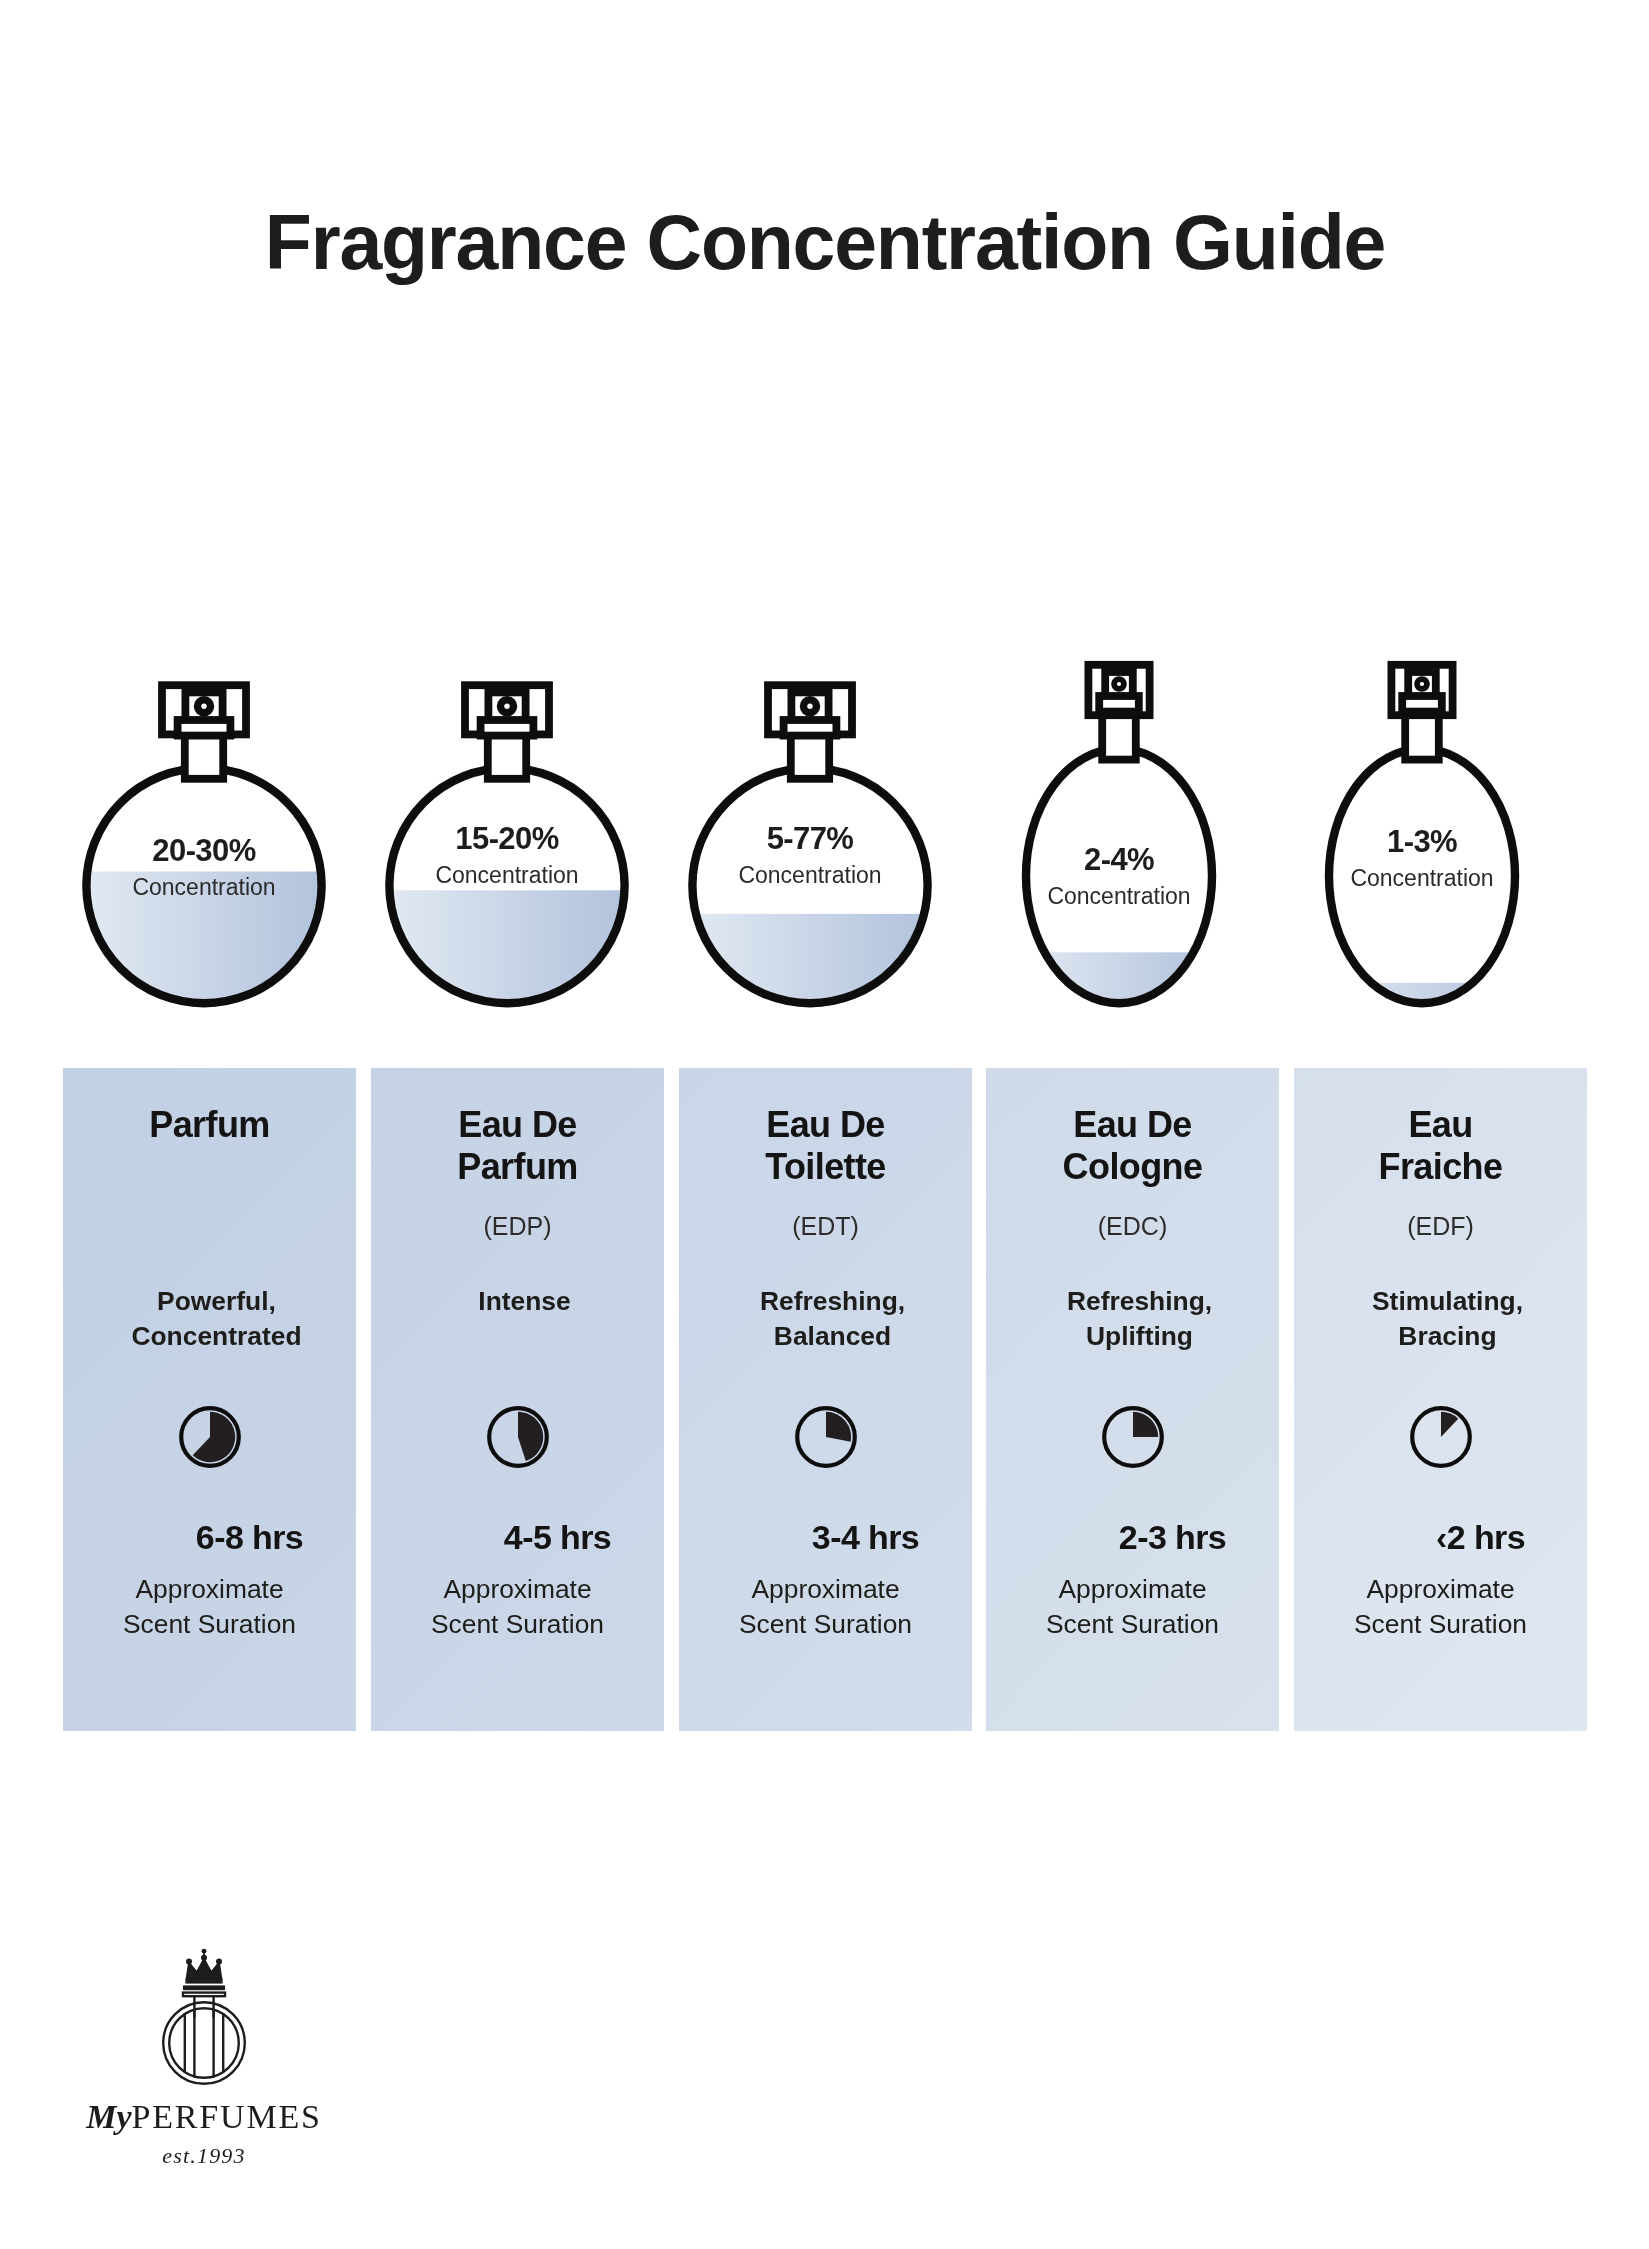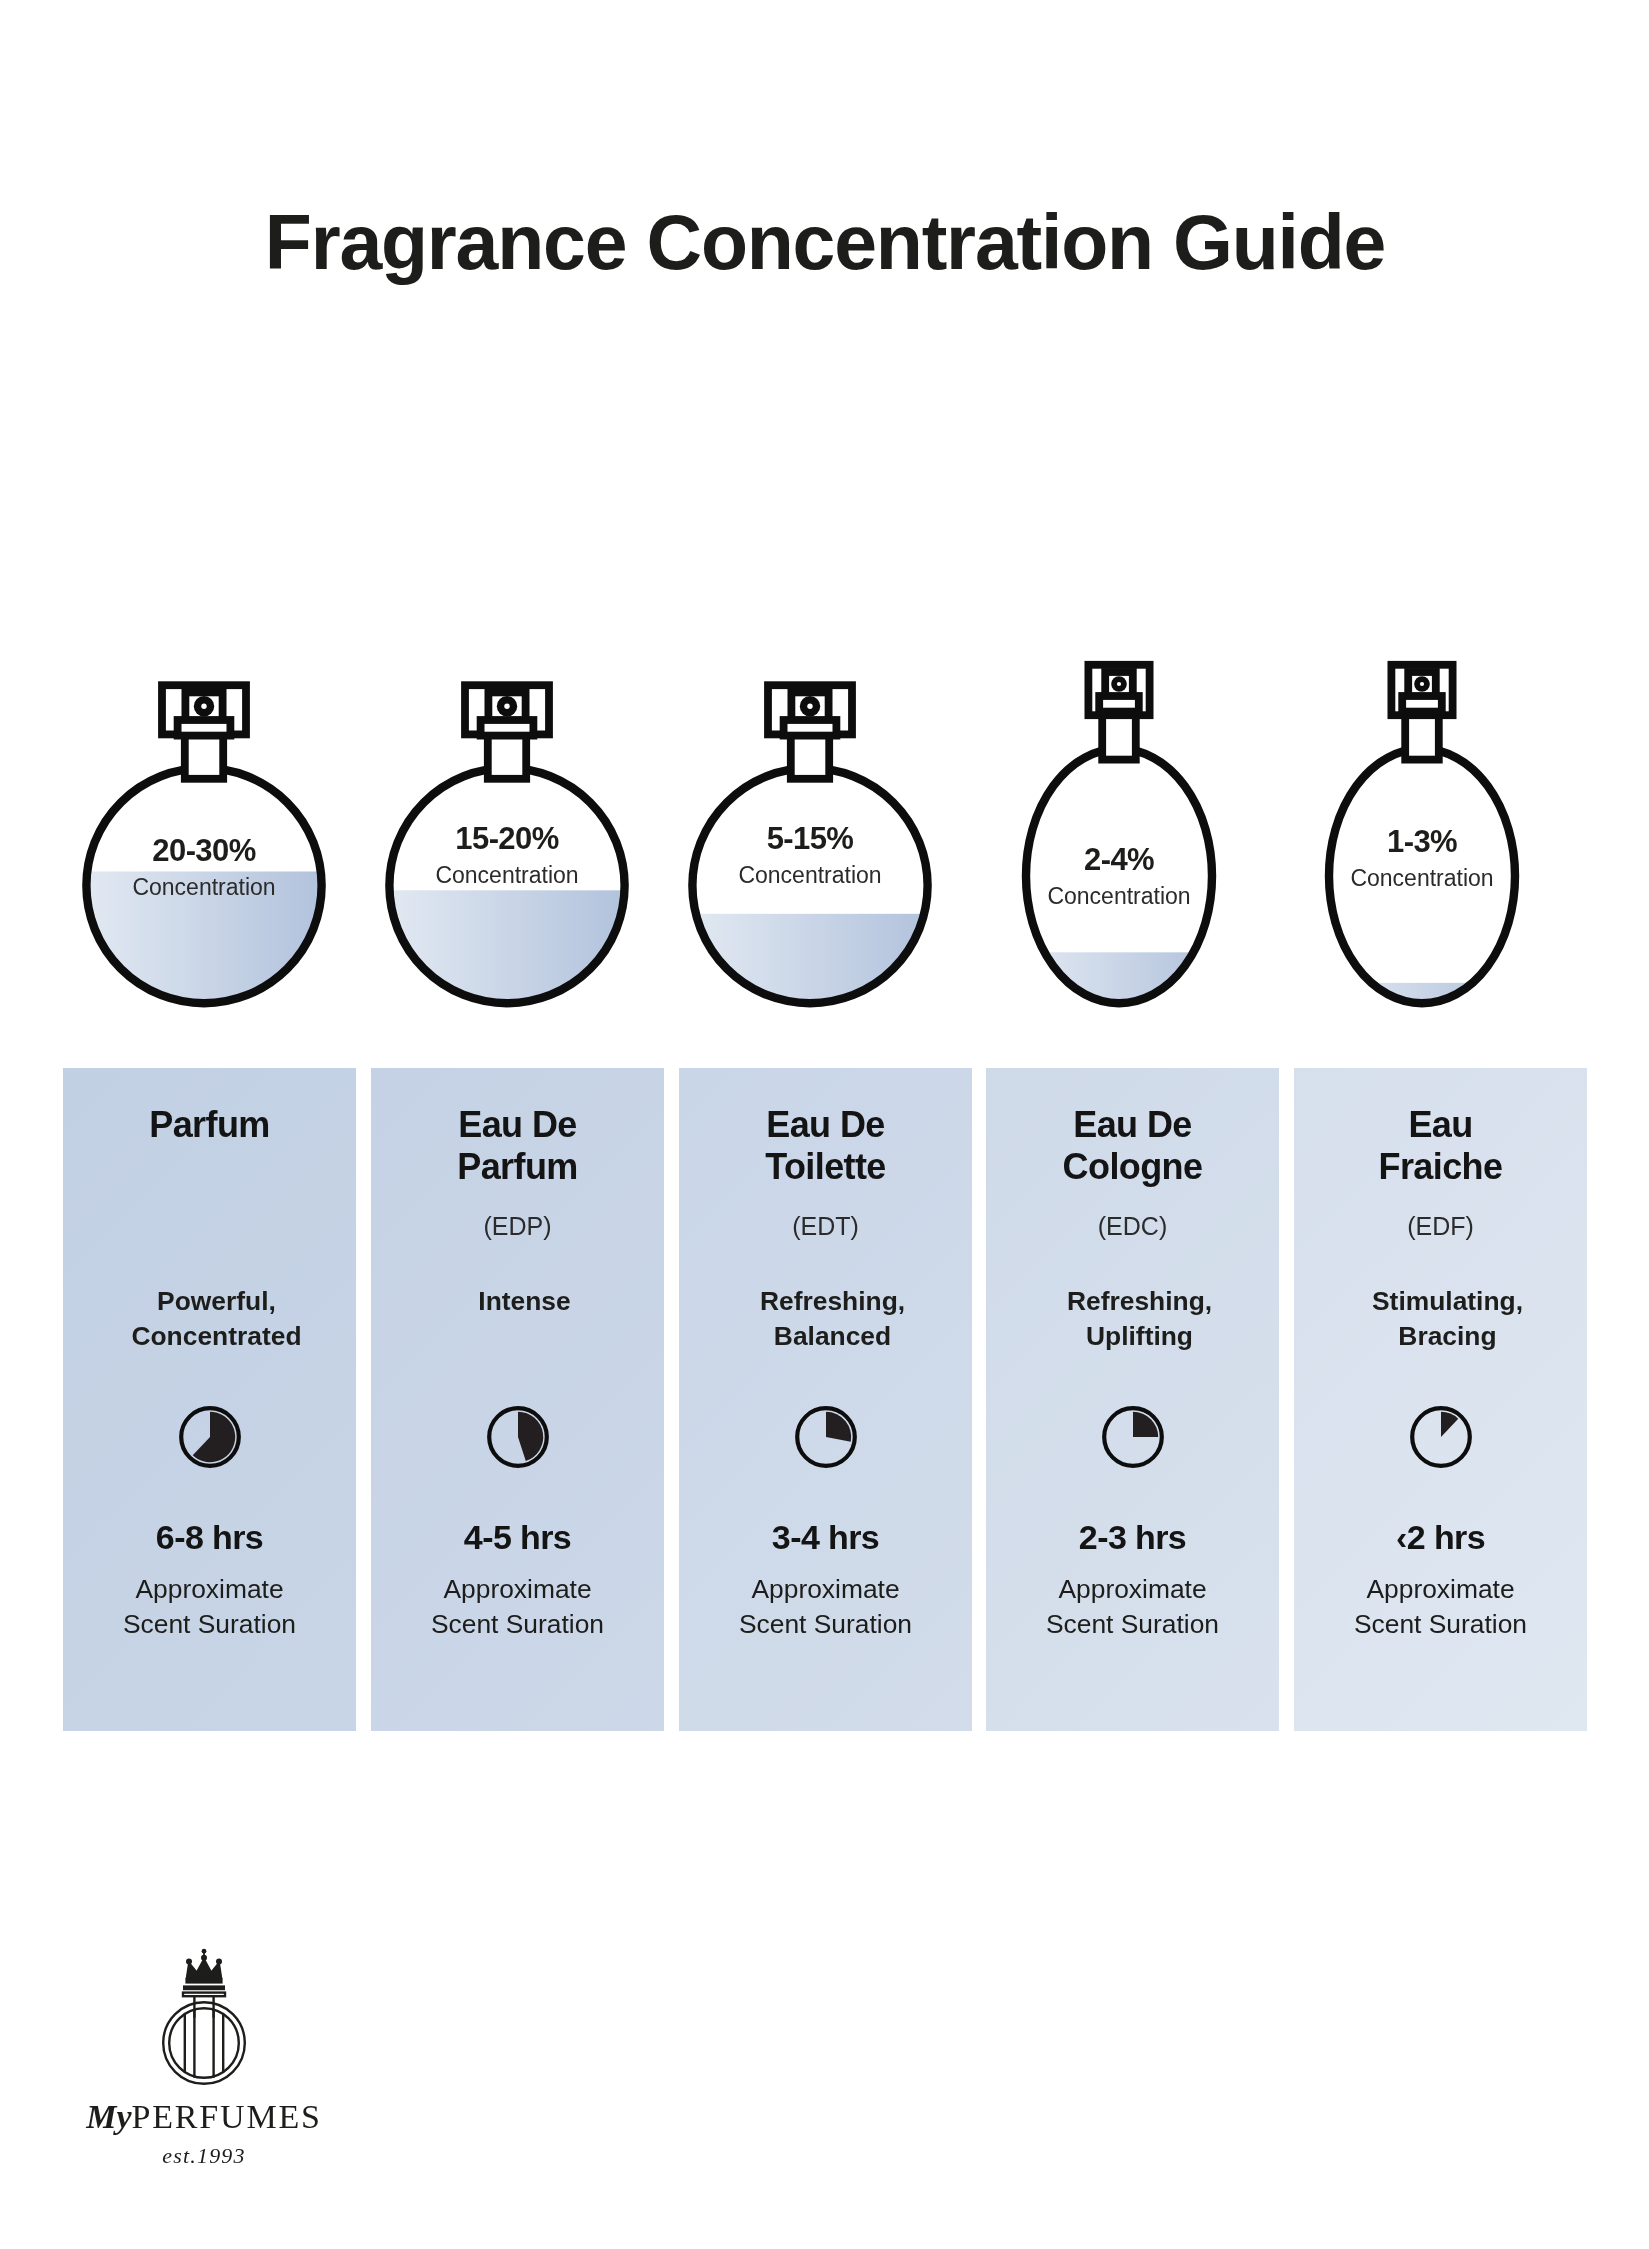--- a/index.html
+++ b/index.html
@@ -84,21 +84,21 @@
     font-size:26.4px;font-weight:bold;line-height:1.32;color:#1d1d1b;
   }
   .card .clockwrap{
     position:absolute;left:0;width:100%;
     top:336px;
     display:flex;justify-content:center;
   }
   .card .hrs{
     position:absolute;left:0;width:100%;
     top:450px;
-    font-size:34px;font-weight:bold;letter-spacing:-0.6px;color:#141414;
+    font-size:34px;font-weight:bold;letter-spacing:-0.6px;color:#141414;padding-left:40px;
   }
   .card .durlabel{
     position:absolute;left:0;width:100%;
     top:504px;
     font-size:26.4px;line-height:1.32;color:#1d1d1b;font-weight:normal;
   }
 
   
   .logo{
     position:absolute;
@@ -214,21 +214,21 @@
             <ellipse cx="220" cy="416" rx="196" ry="196" fill="none" stroke="#0d0d0d" stroke-width="14"></ellipse>
             <rect x="188" y="160" width="64" height="78" fill="#ffffff" stroke="#0d0d0d" stroke-width="13"></rect>
             <rect x="150" y="82" width="140" height="82" fill="#ffffff" stroke="#0d0d0d" stroke-width="13"></rect>
             <rect x="189" y="94" width="62" height="52" fill="#ffffff" stroke="#0d0d0d" stroke-width="13"></rect>
             <circle cx="220" cy="117" r="17" fill="#0d0d0d"></circle>
             <circle cx="220" cy="117" r="4.5" fill="#ffffff"></circle>
             <rect x="176" y="140" width="88" height="26" fill="#ffffff" stroke="#0d0d0d" stroke-width="13"></rect>
           </svg>
         </div>
         <div class="labels" style="top: 187px;">
-          <div class="pct">5-15%</div>
+          <div class="pct">5-77%</div>
           <div class="conc">Concentration</div>
         </div>
       </div>
       <div class="bottle" style="left: 915px;">
         <div class="svgwrap">
           <svg viewBox="0 0 440 620" width="264" height="372">
             <defs>
               <linearGradient id="liq3" x1="0" y1="0" x2="1" y2="0">
                 <stop offset="0%" stop-color="#e2e9f2"></stop>
                 <stop offset="100%" stop-color="#b1c2dc"></stop>

